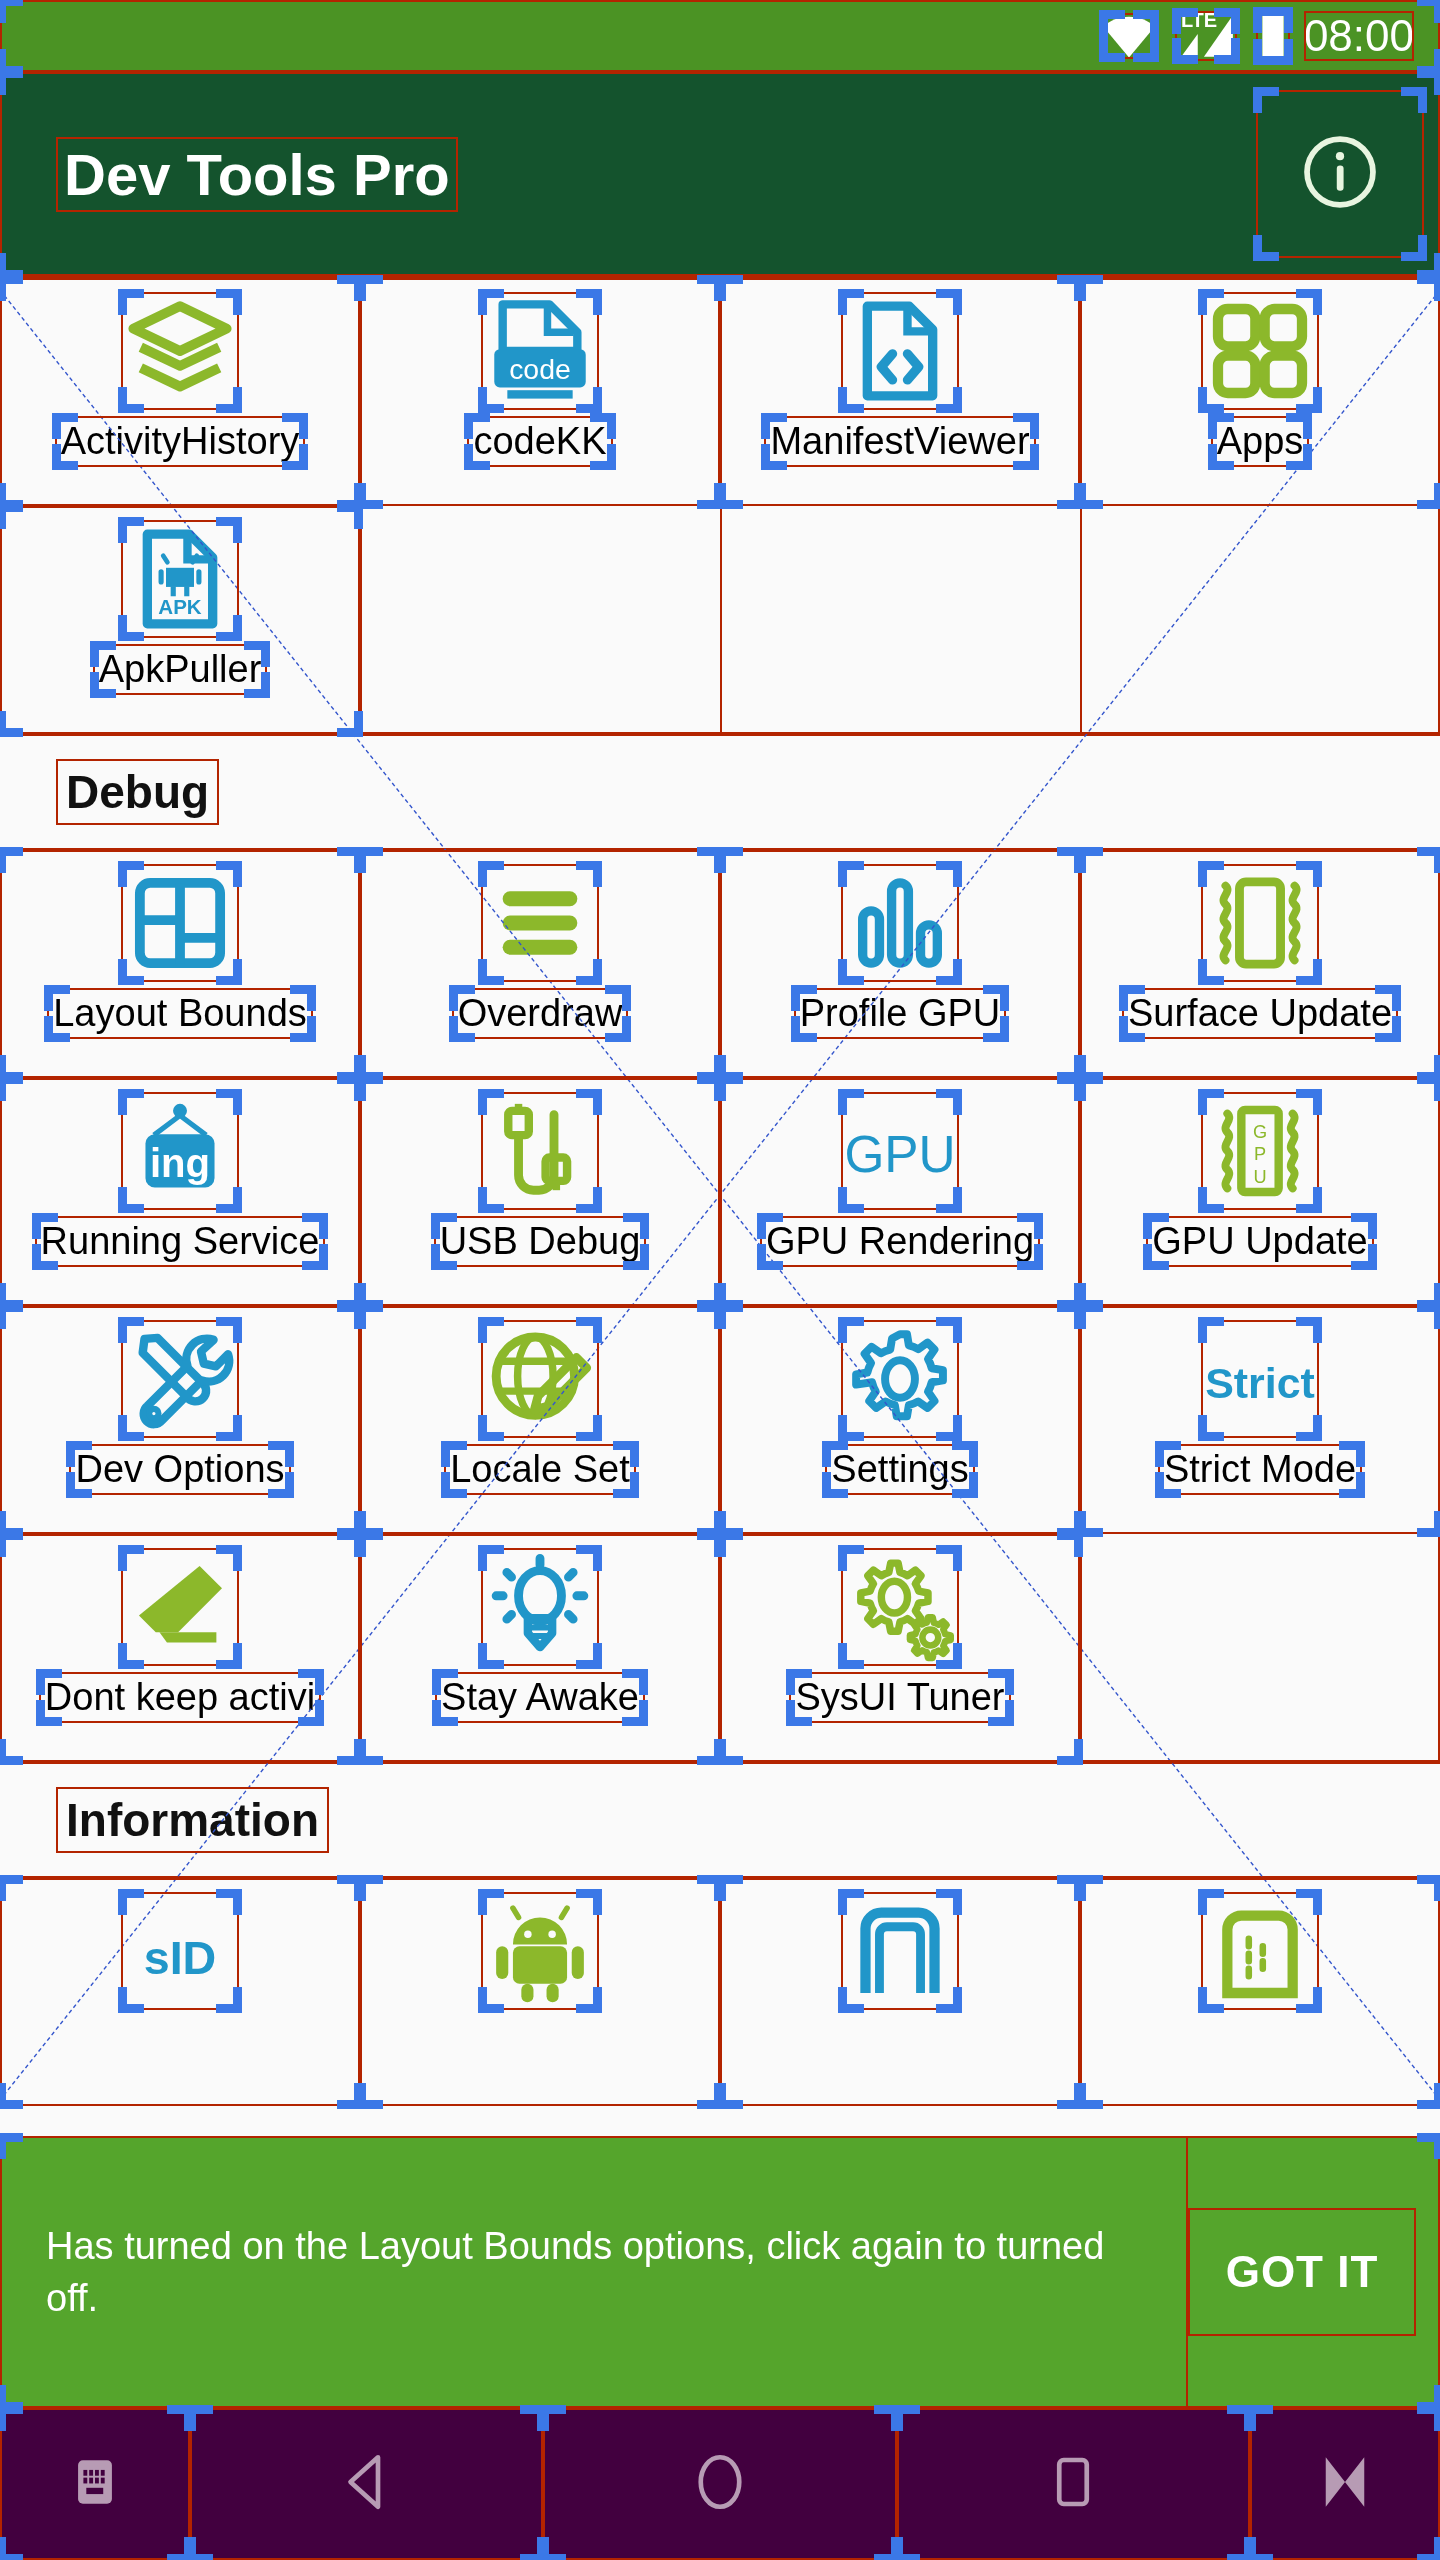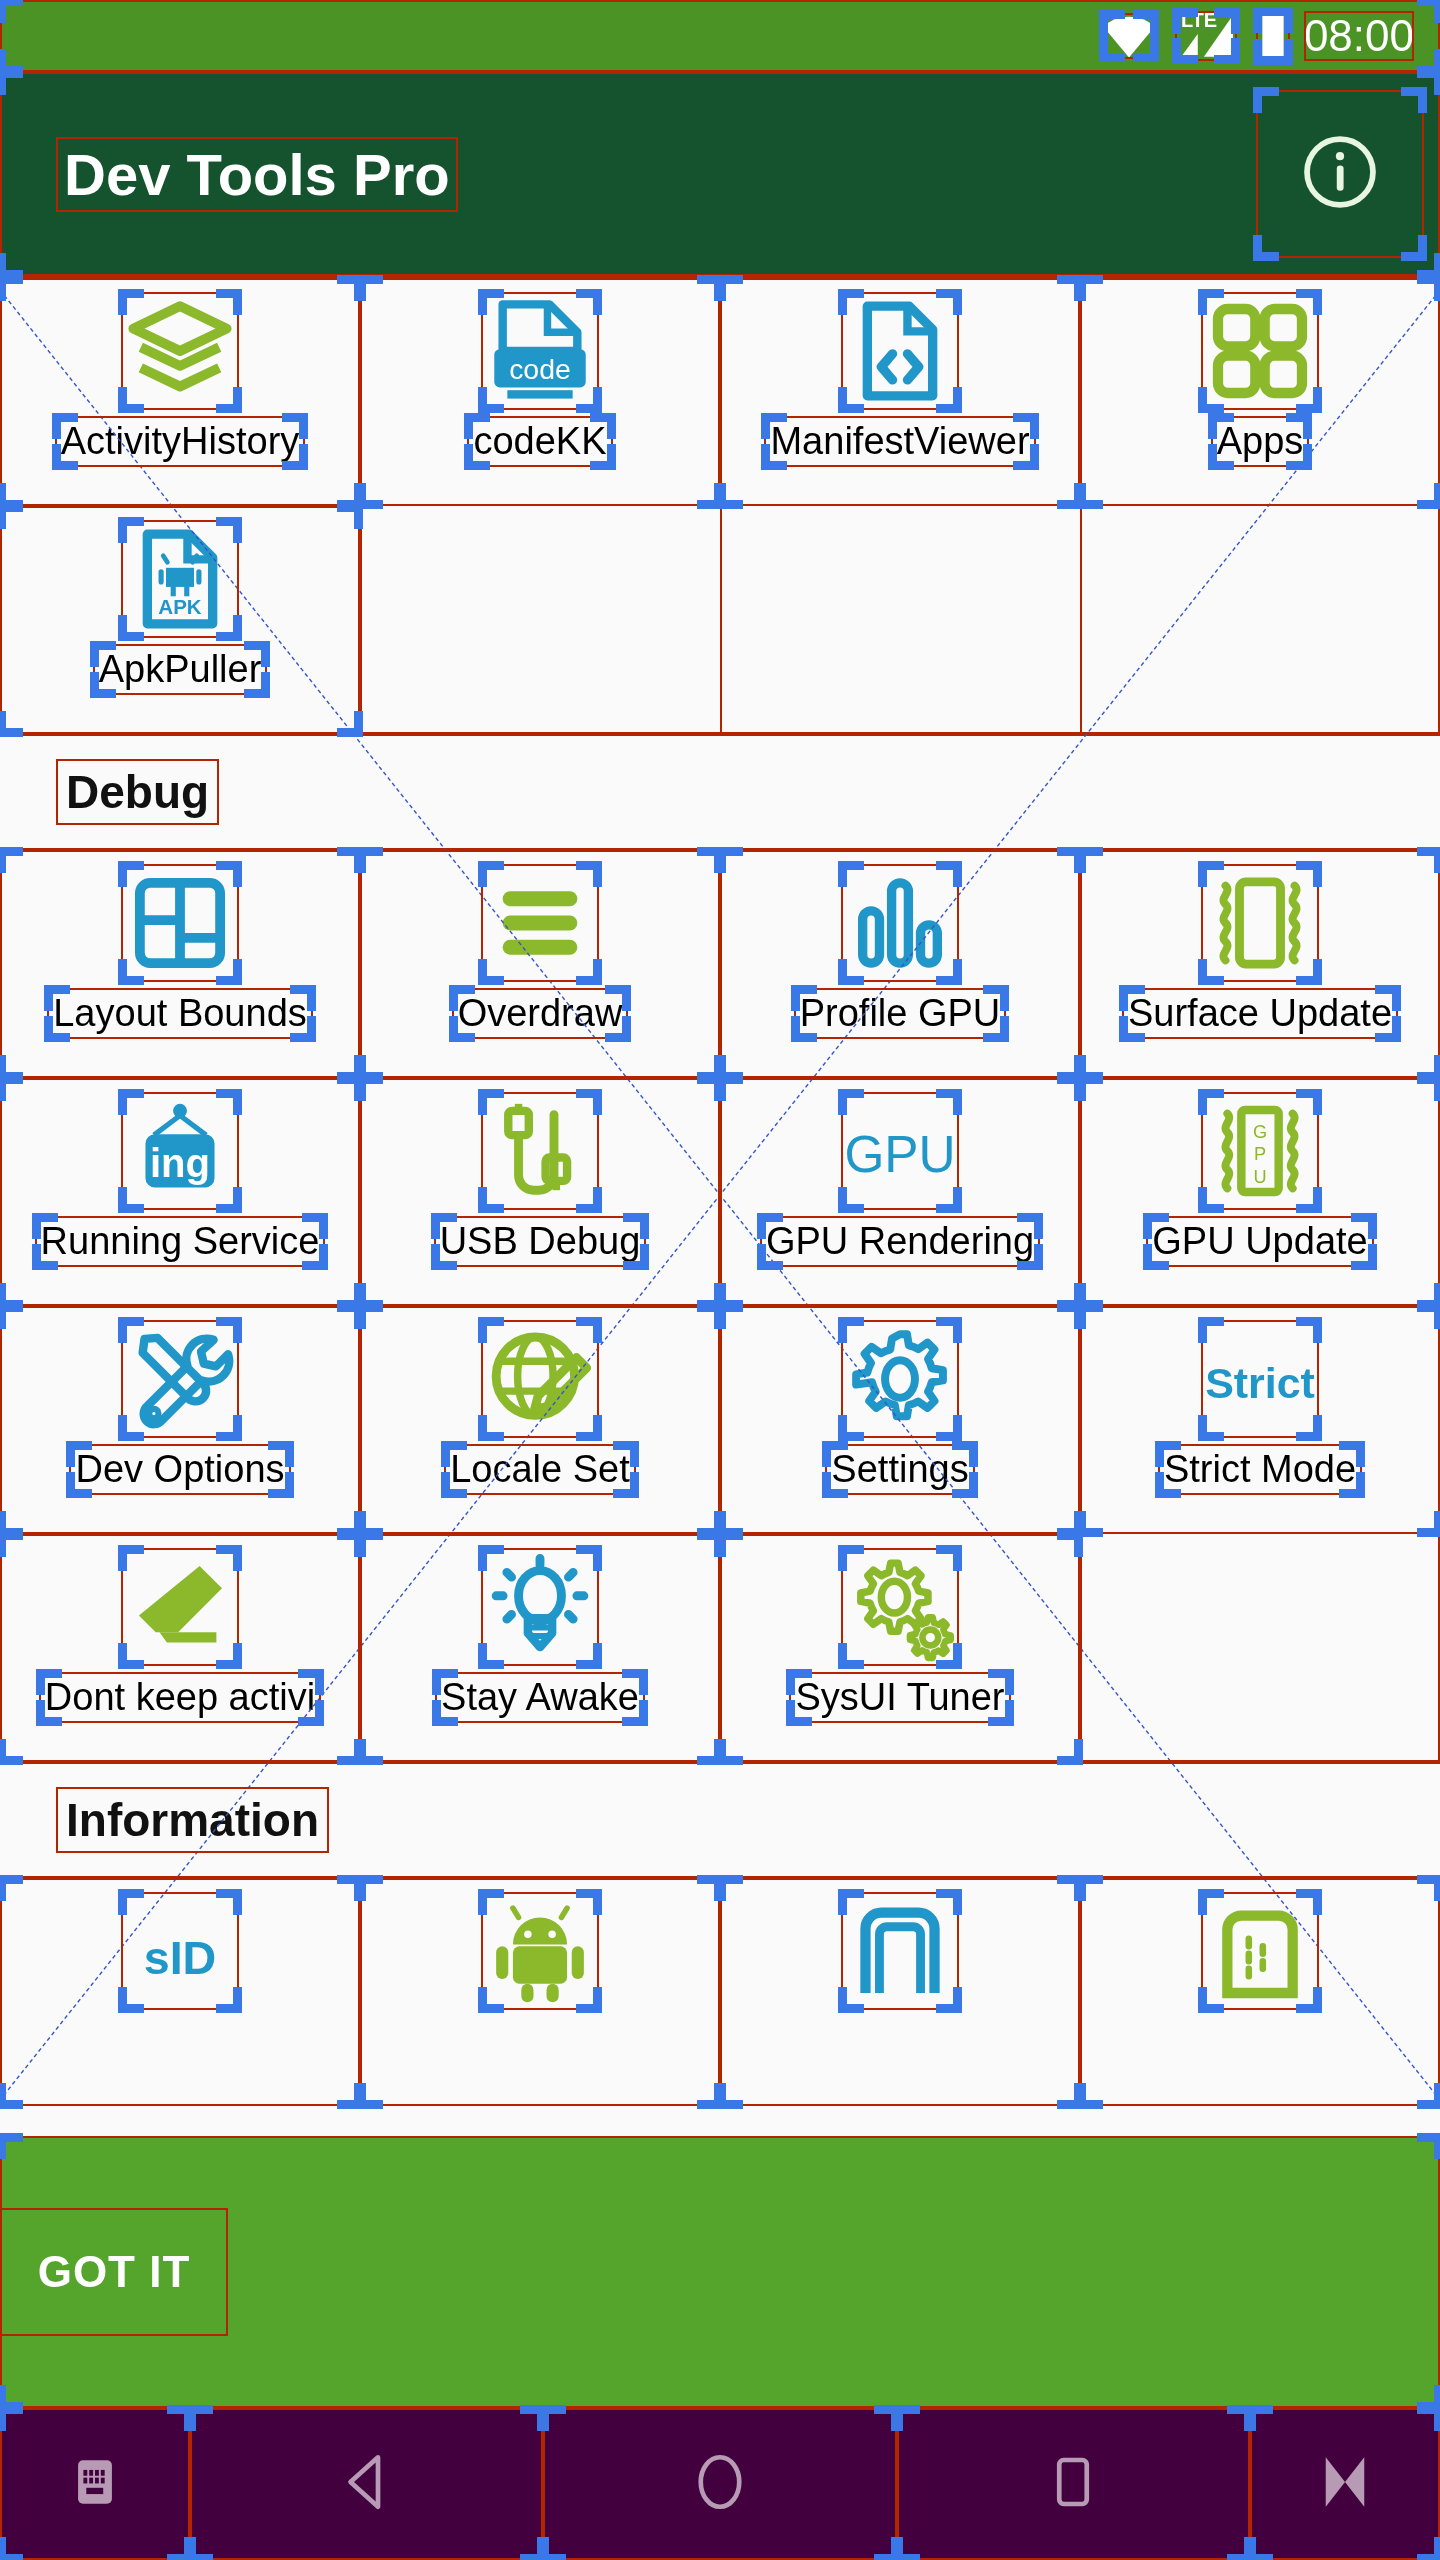--- a/index.html
+++ b/index.html
@@ -885,20 +885,21 @@
     <line x1="1440" y1="290" x2="0" y2="2100" stroke="#3355cc" stroke-width="1.4" stroke-dasharray="4 3"></line>
   </svg>
 
   <div class="snackbar lb">
     <div class="lbc">
         <i class="tl"></i>
         <i class="tr"></i>
         <i class="bl"></i>
         <i class="br"></i>
       </div>
+    <div class="snack-msg lb">Has turned on the Layout Bounds options, click again to turned off.</div>
     <div class="snack-action lb">GOT IT</div>
   </div>
 
   <div class="navbar lb">
     <div class="lbc">
         <i class="tl"></i>
         <i class="tr"></i>
         <i class="bl"></i>
         <i class="br"></i>
       </div>

